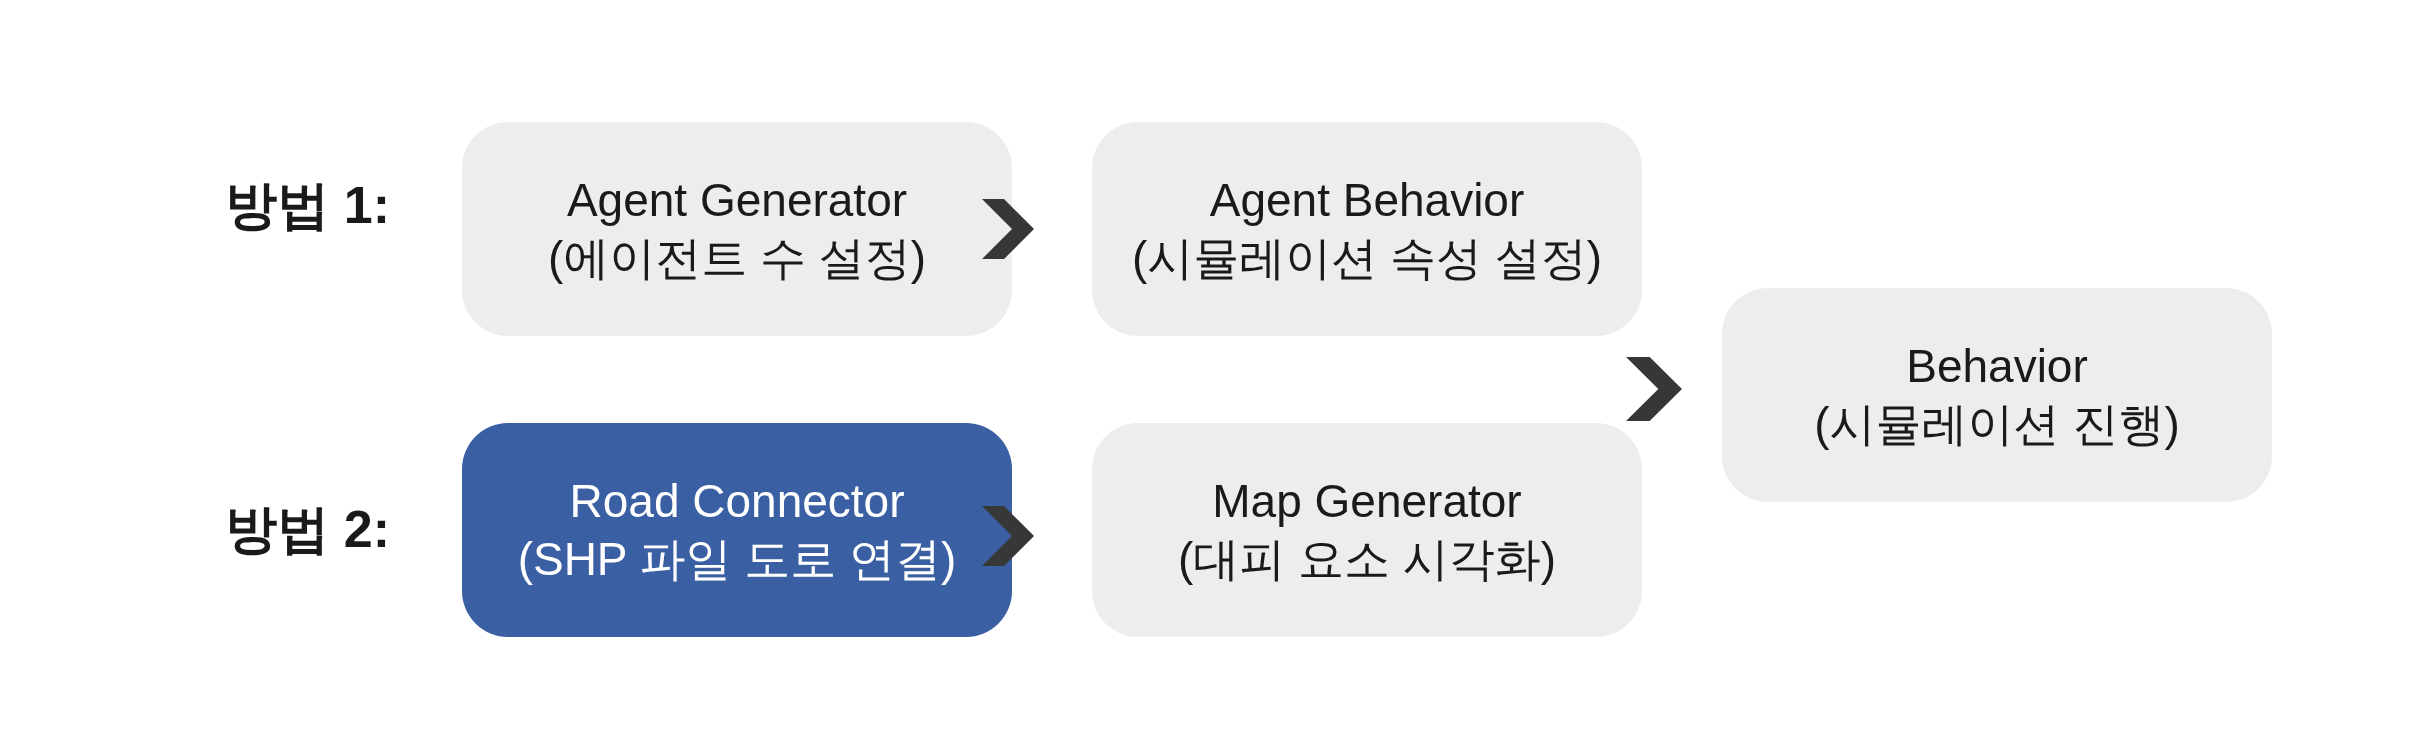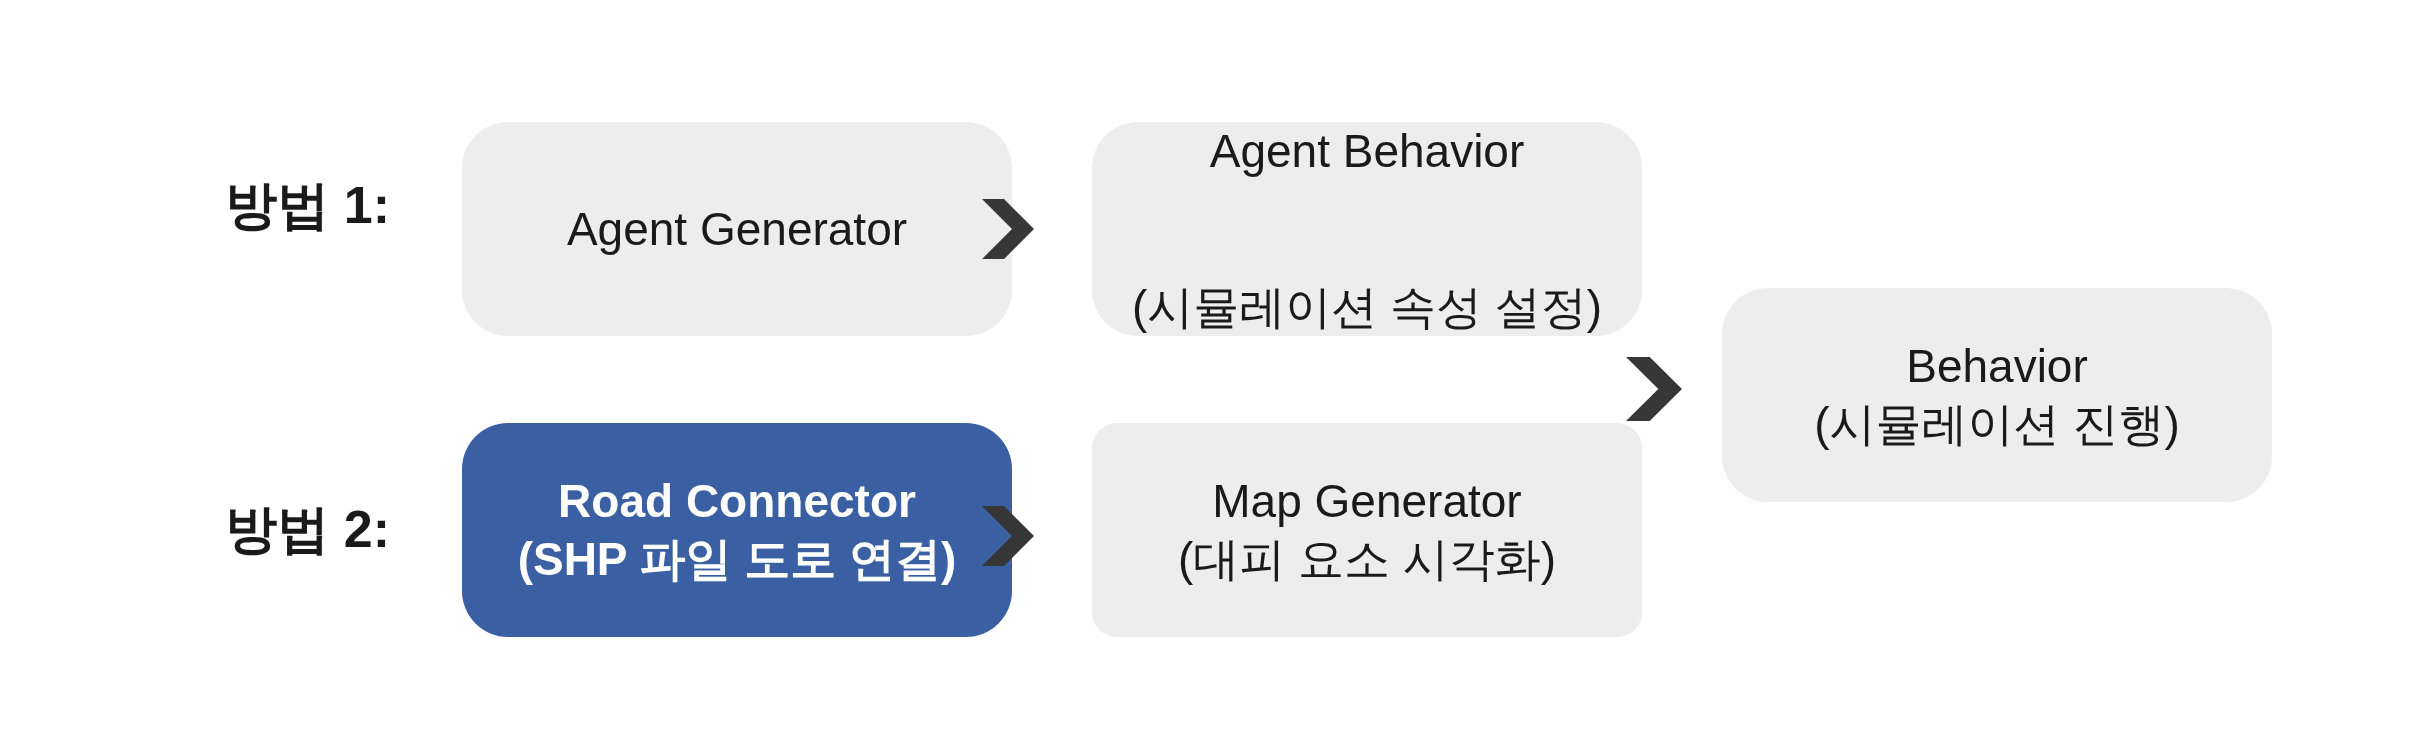--- a/index.html
+++ b/index.html
@@ -52,26 +52,26 @@
   }
   .node .title,
   .node .subtitle {
     font-size: 46px;
     line-height: 58px;
     font-weight: 400;
     white-space: nowrap;
   }
   .node.blue .title,
   .node.blue .subtitle {
-    font-weight: 700;
+    font-weight: 400;
   }
   .node.n-agent-generator { left: 462px; top: 122px; }
-  .node.n-agent-behavior  { left: 1092px; top: 122px; justify-content: space-between; }
+  .node.n-agent-behavior  { left: 1092px; top: 122px; }
   .node.n-road-connector  { left: 462px; top: 423px; }
-  .node.n-map-generator   { left: 1092px; top: 423px; border-radius: 25px; }
+  .node.n-map-generator   { left: 1092px; top: 423px; }
   .node.n-simulator       { left: 1722px; top: 288px; }
   .chevron {
     position: absolute;
     width: 52px;
     height: 60px;
   }
   .chevron svg { display: block; width: 100%; height: 100%; }
   .chevron.c1 { left: 982px; top: 199px; }
   .chevron.c2 { left: 982px; top: 506px; }
   .chevron.c3 { left: 1626px; top: 357px; width: 56px; height: 64px; }
@@ -81,20 +81,21 @@
 <body>
 
 <div class="canvas">
 
   <div class="method-label m1">방법 1:</div>
 
   <div class="method-label m2">방법 2:</div>
 
   <div class="node gray n-agent-generator">
     <span class="title">Agent Generator</span>
+    <span class="subtitle">(에이전트 수 설정)</span>
   </div>
 
   <div class="chevron c1">
     <svg viewBox="0 0 52 60" preserveAspectRatio="none" aria-hidden="true">
       <polygon points="0,0 22,0 52,30 22,60 0,60 30,30"></polygon>
     </svg>
   </div>
 
   <div class="node gray n-agent-behavior">
     <span class="title">Agent Behavior</span>

